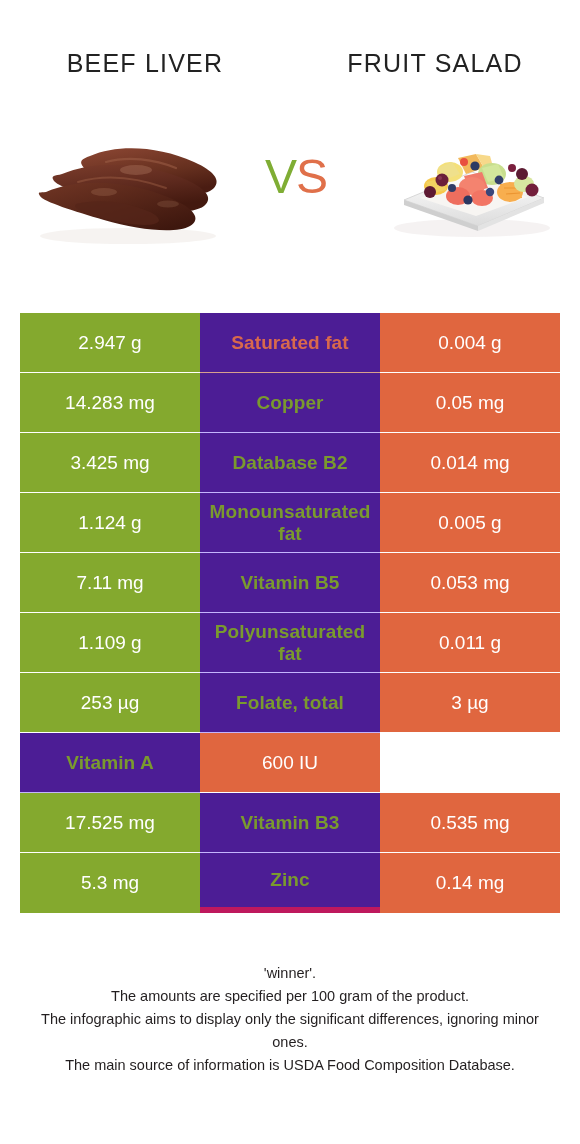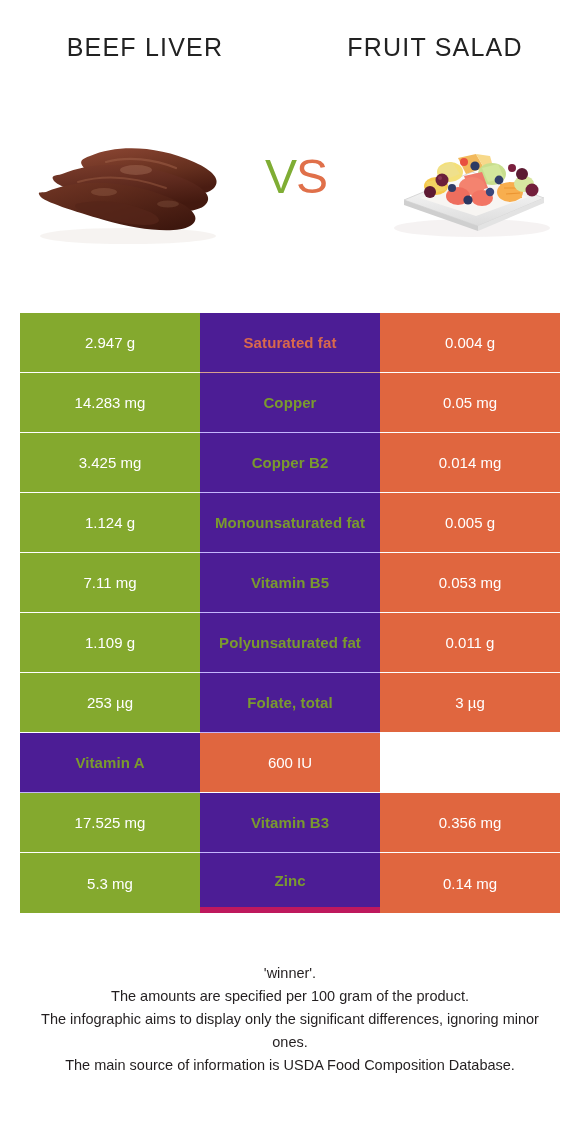--- a/index.html
+++ b/index.html
@@ -24,21 +24,21 @@
   .titles {
     position: absolute;
     top: 0; left: 0;
     width: 580px;
     height: 78px;
     display: flex;
   }
   .title-cell {
     flex: 1 1 50%;
     display: flex;
-    align-items: flex-start;
+    align-items: flex-end;
     justify-content: center;
     padding-top: 33px;
   }
   .title-text {
     font-size: 25px;
     letter-spacing: 1.2px;
     font-weight: 300;
     color: #222222;
     text-transform: uppercase;
     white-space: nowrap;
@@ -89,21 +89,21 @@
   }
   .row {
     display: flex;
     width: 100%;
     height: 60px;
   }
   .cell {
     display: flex;
     align-items: center;
     justify-content: center;
-    font-size: 15px;
+    font-size: 19px;
     text-align: center;
   }
   .cell-left {
     width: 180px;
     background: #84A92E;
     color: #ffffff;
     border-bottom: 1px solid #ffffff;
   }
   .cell-mid {
     width: 180px;
@@ -243,21 +243,21 @@
         <div class="cell cell-mid orange">Saturated fat</div>
         <div class="cell cell-right">0.004 g</div>
       </div>
       <div class="row">
         <div class="cell cell-left">14.283 mg</div>
         <div class="cell cell-mid green">Copper</div>
         <div class="cell cell-right">0.05 mg</div>
       </div>
       <div class="row">
         <div class="cell cell-left">3.425 mg</div>
-        <div class="cell cell-mid green">Copper B2</div>
+        <div class="cell cell-mid green">Database B2</div>
         <div class="cell cell-right">0.014 mg</div>
       </div>
       <div class="row">
         <div class="cell cell-left">1.124 g</div>
         <div class="cell cell-mid green">Monounsaturated fat</div>
         <div class="cell cell-right">0.005 g</div>
       </div>
       <div class="row">
         <div class="cell cell-left">7.11 mg</div>
         <div class="cell cell-mid green">Vitamin B5</div>
@@ -273,21 +273,21 @@
         <div class="cell cell-mid green">Folate, total</div>
         <div class="cell cell-right">3 µg</div>
       </div>
       <div class="row">
         <div class="cell cell-mid green">Vitamin A</div>
         <div class="cell cell-right">600 IU</div>
       </div>
       <div class="row">
         <div class="cell cell-left">17.525 mg</div>
         <div class="cell cell-mid green">Vitamin B3</div>
-        <div class="cell cell-right">0.356 mg</div>
+        <div class="cell cell-right">0.535 mg</div>
       </div>
       <div class="row">
         <div class="cell cell-left">5.3 mg</div>
         <div class="cell cell-mid green">Zinc</div>
         <div class="cell cell-right">0.14 mg</div>
       </div>
     </div>
 
   <div class="footer">
     <p>'winner'.</p>

